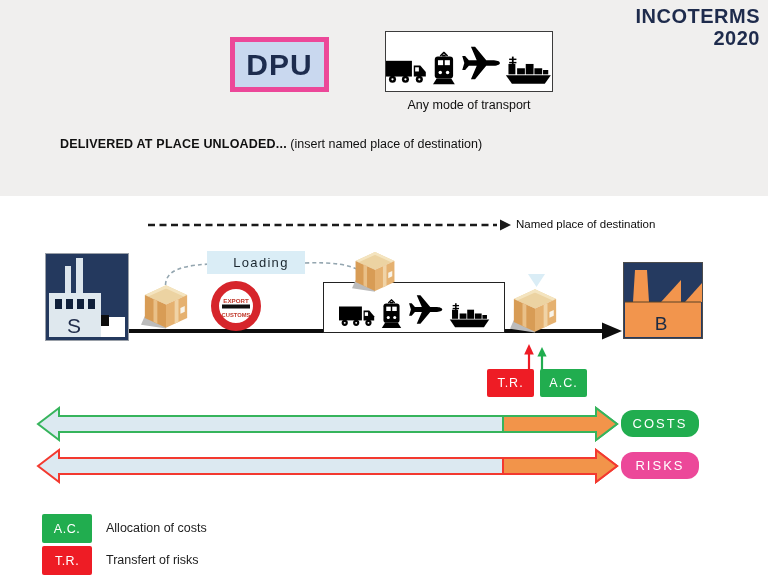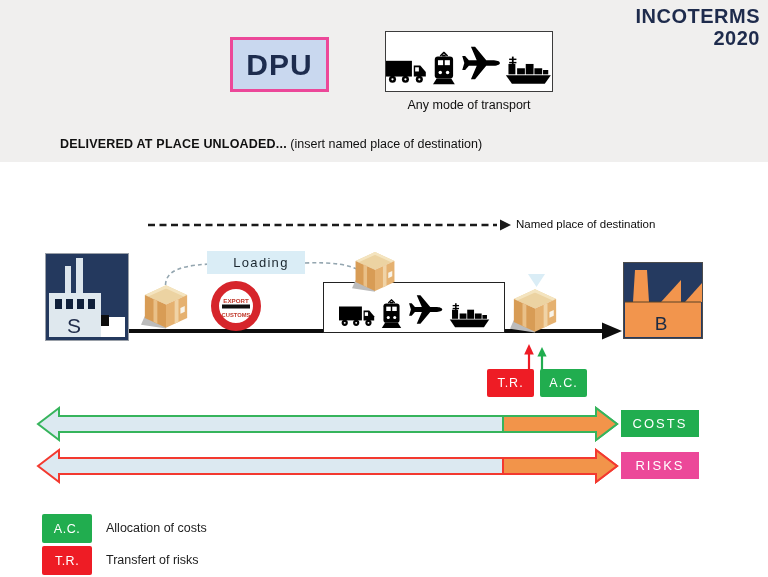--- a/index.html
+++ b/index.html
@@ -1,25 +1,25 @@
 <!DOCTYPE html>
 <html><head>
 <meta charset="utf-8">
 <style>
   * { margin:0; padding:0; box-sizing:border-box; }
   body { background:#ffffff; font-family:"Liberation Sans", sans-serif; }
   .stage { position:relative; width:768px; height:577px; background:#ffffff; overflow:hidden; }
 
-  .top-band { position:absolute; left:0; top:0; width:768px; height:162px; background:#f0efee; }
+  .top-band { position:absolute; left:0; top:0; width:768px; height:196px; background:#f0efee; }
 
   .brand { position:absolute; right:8px; top:5px; text-align:right; color:#1e2b4c;
            font-weight:bold; font-size:20px; line-height:22px; letter-spacing:0.5px; }
 
   .dpu-box { position:absolute; left:230px; top:37px; width:99px; height:55px;
-             background:#c9d8ef; border:3px solid #ec4899;
+             background:#c9d8ef; border:5px solid #ec4899;
              display:flex; align-items:center; justify-content:center;
              font-size:30px; font-weight:bold; color:#1d2c4e; letter-spacing:1px; }
 
   .transport-box { background:#ffffff; border:1px solid #3c3c3c;
                    display:flex; align-items:flex-end; justify-content:center; }
   .transport-box-top { position:absolute; left:385px; top:31px; width:168px; height:61px;
                        gap:5px; padding-bottom:6px; }
   .transport-box-mid { position:absolute; left:323px; top:282px; width:182px; height:51px;
                        gap:6px; padding-bottom:4px; border-width:1.5px; border-color:#222; }
   .transport-box svg { fill:#000; }
@@ -40,21 +40,21 @@
 
   .dest-text { position:absolute; left:516px; top:218px; font-size:11.5px; font-weight:normal; color:#0d0d0d; }
 
   .badge { position:absolute; color:#ffffff; display:flex; align-items:center; justify-content:center;
            font-size:12.5px; letter-spacing:1px; border-radius:2px; }
   .badge-tr { left:487px; top:369px; width:47px; height:28px; background:#ee1c25; }
   .badge-ac { left:540px; top:369px; width:47px; height:28px; background:#21ad4f; }
 
   .bar-label { position:absolute; width:78px; height:27px; color:#ffffff;
                display:flex; align-items:center; justify-content:center;
-               font-size:13px; letter-spacing:2px; }
+               font-size:13px; letter-spacing:2px;border-radius:12px; }
   .label-costs { left:621px; top:410px; background:#21ad4f; }
   .label-risks { left:621px; top:452px; background:#ec4899; }
 
   .legend-badge { position:absolute; left:42px; width:50px; height:29px; color:#fff; border-radius:2px;
                   display:flex; align-items:center; justify-content:center; font-size:12.5px; letter-spacing:0.5px; }
   .legend-badge-ac { top:514px; background:#21ad4f; }
   .legend-badge-tr { top:546px; background:#ee1c25; }
   .legend-text { position:absolute; left:106px; font-size:12.5px; color:#1d1d1d; }
   .legend-text-ac { top:521px; }
   .legend-text-tr { top:553px; }

